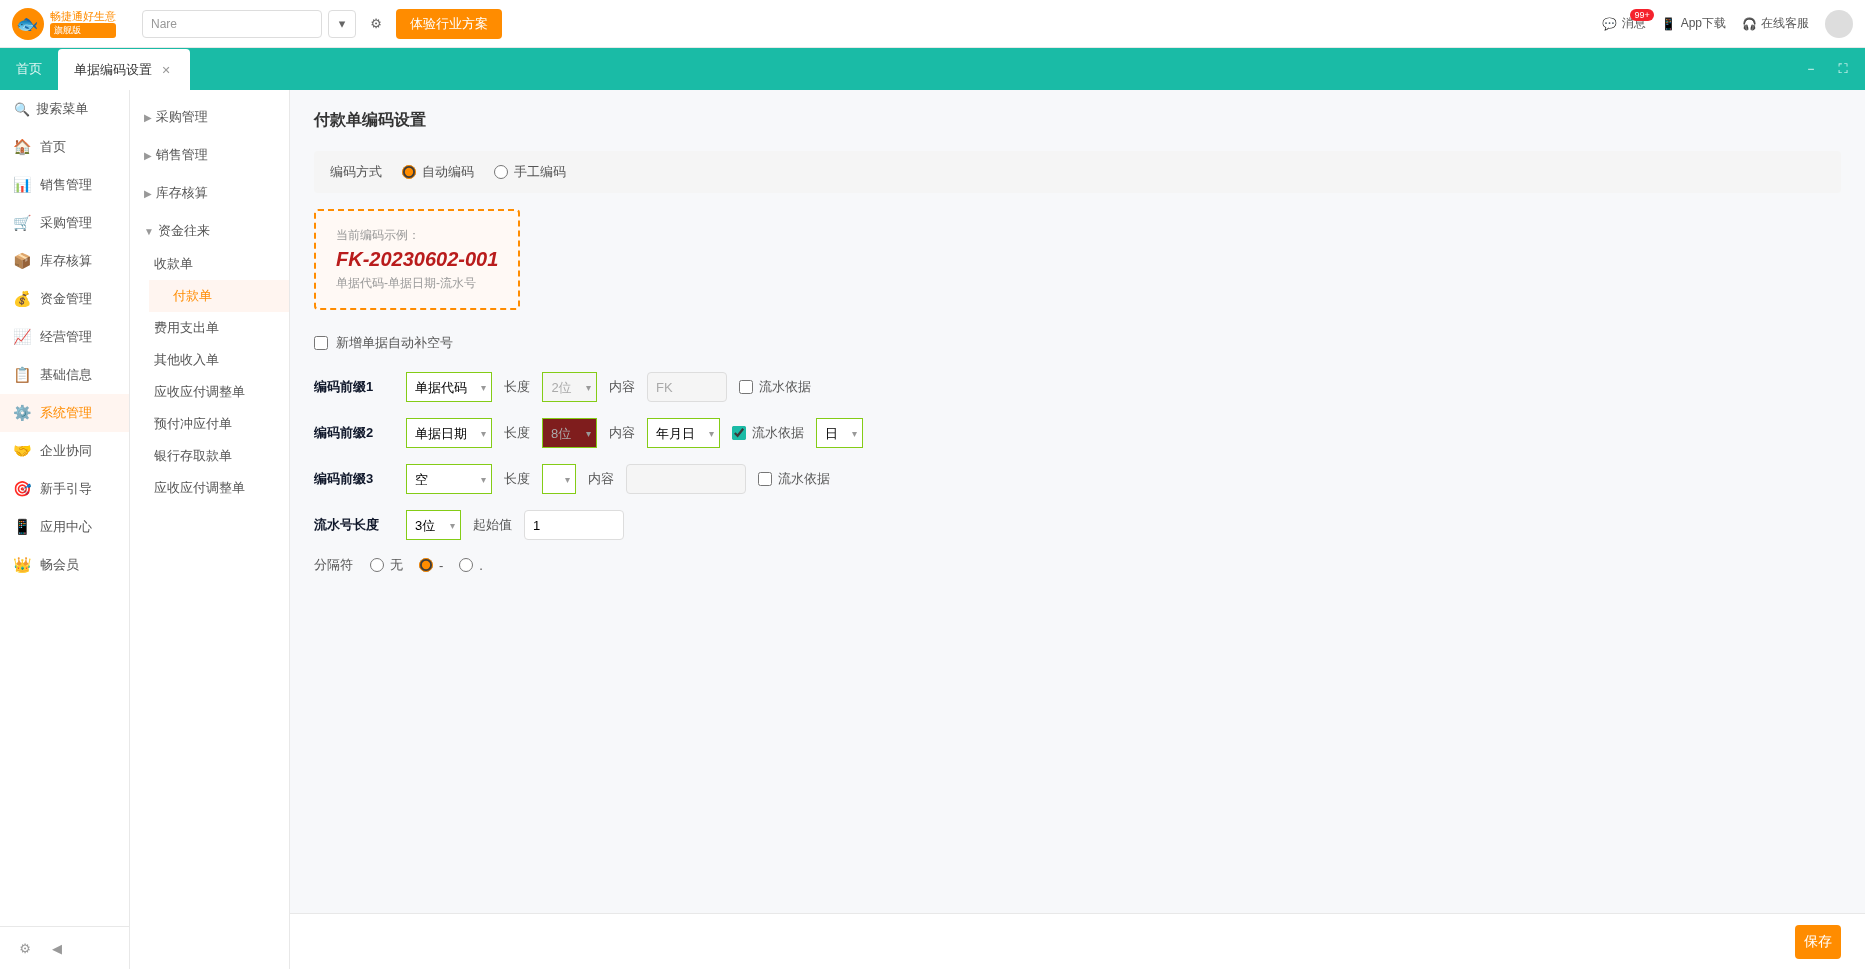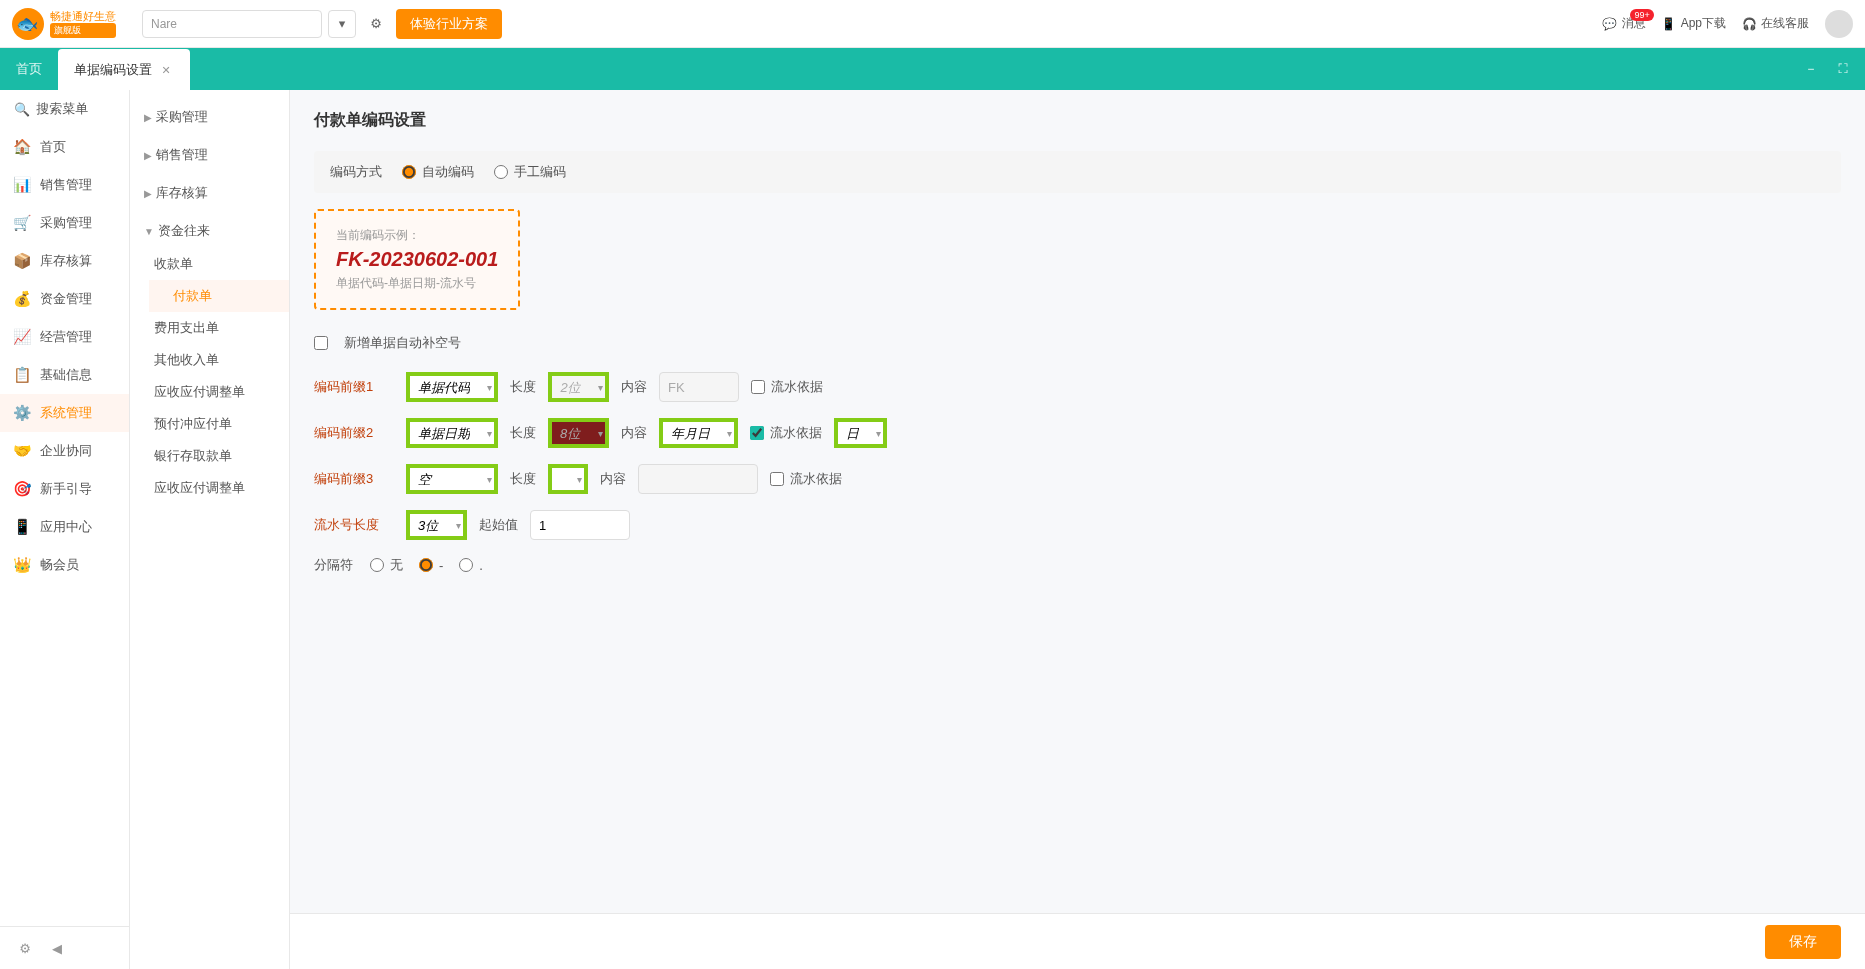--- a/index.html
+++ b/index.html
@@ -59,46 +59,46 @@
     
     .notice-text { font-size: 12px; color: #888; margin-bottom: 16px; line-height: 1.8; }
 
     
     .preview-box { border: 2px dashed #ff8c00; border-radius: 4px; padding: 16px 20px; background: #fff9f5; display: inline-block; margin-bottom: 24px; }
     .preview-label { font-size: 12px; color: #999; margin-bottom: 4px; }
     .preview-code { font-size: 20px; font-weight: 600; color: #b91c1c; font-style: italic; }
     .preview-desc { font-size: 12px; color: #999; margin-top: 4px; }
 
     
-    .auto-fill-row { display: flex; align-items: center; gap: 16px; margin-bottom: 20px; font-size: 13px; color: #555; }
+    .auto-fill-row { display: flex; align-items: center; gap: 8px; margin-bottom: 20px; font-size: 13px; color: #555; }
 
     
     .form-row { display: flex; align-items: center; gap: 12px; margin-bottom: 16px; }
-    .form-label { width: 80px; font-size: 13px; color: #c2410c; flex-shrink: 0; }
+    .form-label { width: 80px; font-size: 13px; color: #0f172a; flex-shrink: 0; font-weight: bold; }
     .form-field-label { font-size: 13px; color: #555; }
     .form-input { height: 30px; border: 1px solid #ddd; border-radius: 4px; padding: 0 8px; font-size: 13px; min-width: 60px; }
-    .select-box { height: 30px; border: 4px solid #84cc16; border-radius: 0; padding: 0 24px 0 8px; font-size: 13px; background: white; cursor: pointer; appearance: none; -webkit-appearance: none; position: relative; font-style: italic; }
+    .select-box { height: 30px; border: 1px solid #84cc16; border-radius: 0; padding: 0 24px 0 8px; font-size: 13px; background: white; cursor: pointer; appearance: none; -webkit-appearance: none; position: relative; }
     .select-container { position: relative; display: inline-block; }
     .select-container::after { content: "▾"; position: absolute; right: 6px; top: 50%; transform: translateY(-50%); font-size: 10px; color: #999; pointer-events: none; }
 
     
     .checkbox-wrapper { display: flex; align-items: center; gap: 6px; cursor: pointer; font-size: 13px; color: #555; }
     input[type="checkbox"] { accent-color: #ff8c00; width: 14px; height: 14px; }
     input[type="radio"] { accent-color: #ff8c00; width: 14px; height: 14px; }
     .checkbox-checked { accent-color: #1abba6; }
 
     
     .separator-row { display: flex; align-items: center; gap: 16px; margin-bottom: 20px; }
     .separator-label { font-size: 13px; color: #555; width: 40px; }
     .separator-options { display: flex; align-items: center; gap: 16px; }
     .separator-option { display: flex; align-items: center; gap: 6px; font-size: 13px; color: #555; cursor: pointer; }
 
     
     .bottom-bar { height: 56px; background: #fff; border-top: 1px solid #e8e8e8; display: flex; align-items: center; justify-content: flex-end; padding: 0 24px; flex-shrink: 0; }
-    .save-btn { background: #ff8c00; color: white; border: none; padding: 8px 24px; border-radius: 4px; font-size: 14px; cursor: pointer; }
+    .save-btn { background: #ff8c00; color: white; border: none; padding: 8px 9px; border-radius: 4px; font-size: 14px; cursor: pointer; }
 
     select { appearance: none; -webkit-appearance: none; }
   </style>
 </head>
 <body>
 
 <div class="topbar">
   <div class="topbar-logo">
     <div class="logo-icon">🐟</div>
     <div>

